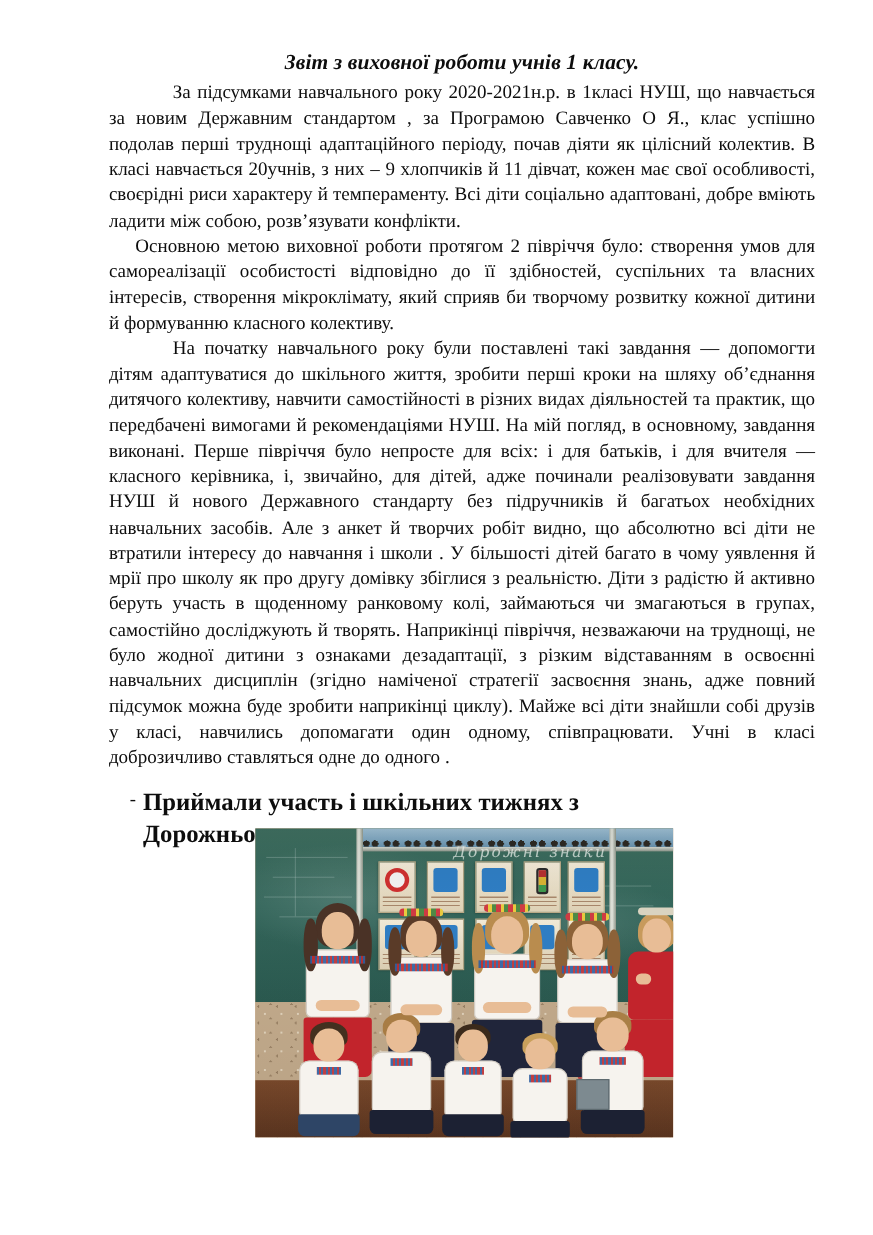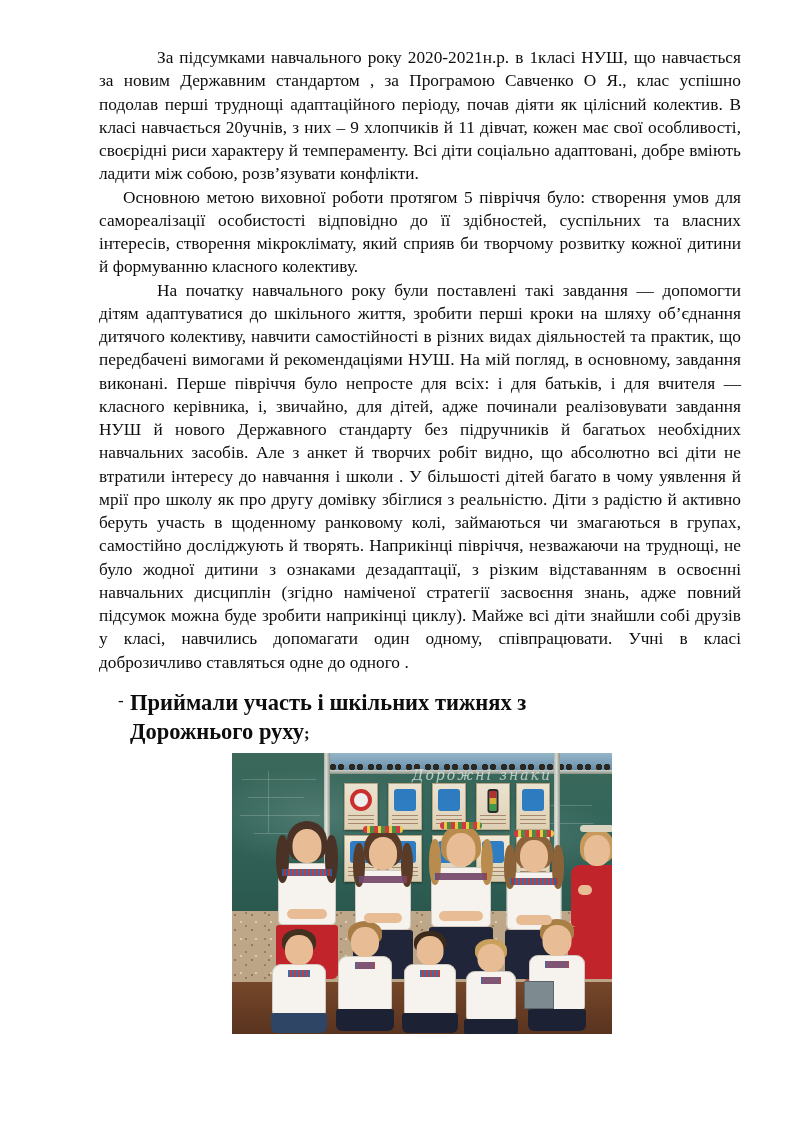--- a/index.html
+++ b/index.html
@@ -303,24 +303,25 @@
     pointer-events: none;
   }
 </style>
 </head>
 <body>
 
 <div class="page">
 
   <div class="content">
 
+    <h1 class="doc-title">Звіт з виховної роботи учнів 1 класу.</h1>
 
     <p class="body-par p1">За підсумками навчального року 2020-2021н.р. в 1класі   НУШ, що навчається за  новим Державним стандартом , за Програмою Савченко О Я., клас успішно подолав перші  труднощі  адаптаційного періоду, почав діяти як цілісний колектив.  В класі навчається 20учнів, з них – 9 хлопчиків й 11 дівчат, кожен має свої особливості, своєрідні риси характеру й темпераменту. Всі діти соціально адаптовані, добре вміють ладити між собою, розв’язувати конфлікти.</p>
 
-    <p class="body-par p2">Основною метою виховної роботи  протягом 5 півріччя було: створення умов для самореалізації особистості відповідно до її здібностей,  суспільних та власних інтересів, створення    мікроклімату,  який      сприяв би    творчому розвитку кожної дитини  й формуванню класного  колективу.</p>
+    <p class="body-par p2">Основною метою виховної роботи  протягом 2 півріччя було: створення умов для самореалізації особистості відповідно до її здібностей,  суспільних та власних інтересів, створення    мікроклімату,  який      сприяв би    творчому розвитку кожної дитини  й формуванню класного  колективу.</p>
 
     <p class="body-par p3">На початку навчального року були поставлені такі завдання — допомогти дітям   адаптуватися до шкільного життя, зробити перші кроки на шляху об’єднання дитячого колективу,    навчити самостійності в різних видах діяльностей та практик, що передбачені вимогами й рекомендаціями  НУШ. На мій погляд, в основному, завдання виконані. Перше півріччя було непросте для всіх: і для батьків,  і для вчителя — класного керівника, і, звичайно, для дітей, адже починали  реалізовувати  завдання НУШ й нового Державного стандарту  без підручників й  багатьох необхідних  навчальних засобів. Але з анкет й творчих  робіт  видно, що абсолютно всі діти не втратили інтересу до навчання і школи . У більшості дітей багато в чому уявлення й мрії про школу як про другу домівку збіглися з реальністю. Діти з радістю й активно  беруть участь в  щоденному ранковому колі,   займаються чи змагаються  в групах, самостійно   досліджують й творять. Наприкінці   півріччя, незважаючи на труднощі,  не було жодної дитини  з ознаками дезадаптації,  з різким відставанням в освоєнні   навчальних дисциплін (згідно наміченої стратегії засвоєння   знань, адже повний підсумок можна буде зробити наприкінці циклу). Майже всі діти знайшли собі друзів у класі, навчились  допомагати один одному, співпрацювати.  Учні в класі доброзичливо ставляться одне до одного .</p>
 
     <div class="bullet-block">
       <span class="bullet-dash">-</span>
       <span class="bullet-text"><span>Приймали участь і шкільних тижнях з Дорожнього руху</span><span class="semi">;</span></span>
     </div>
 
   </div>
 

